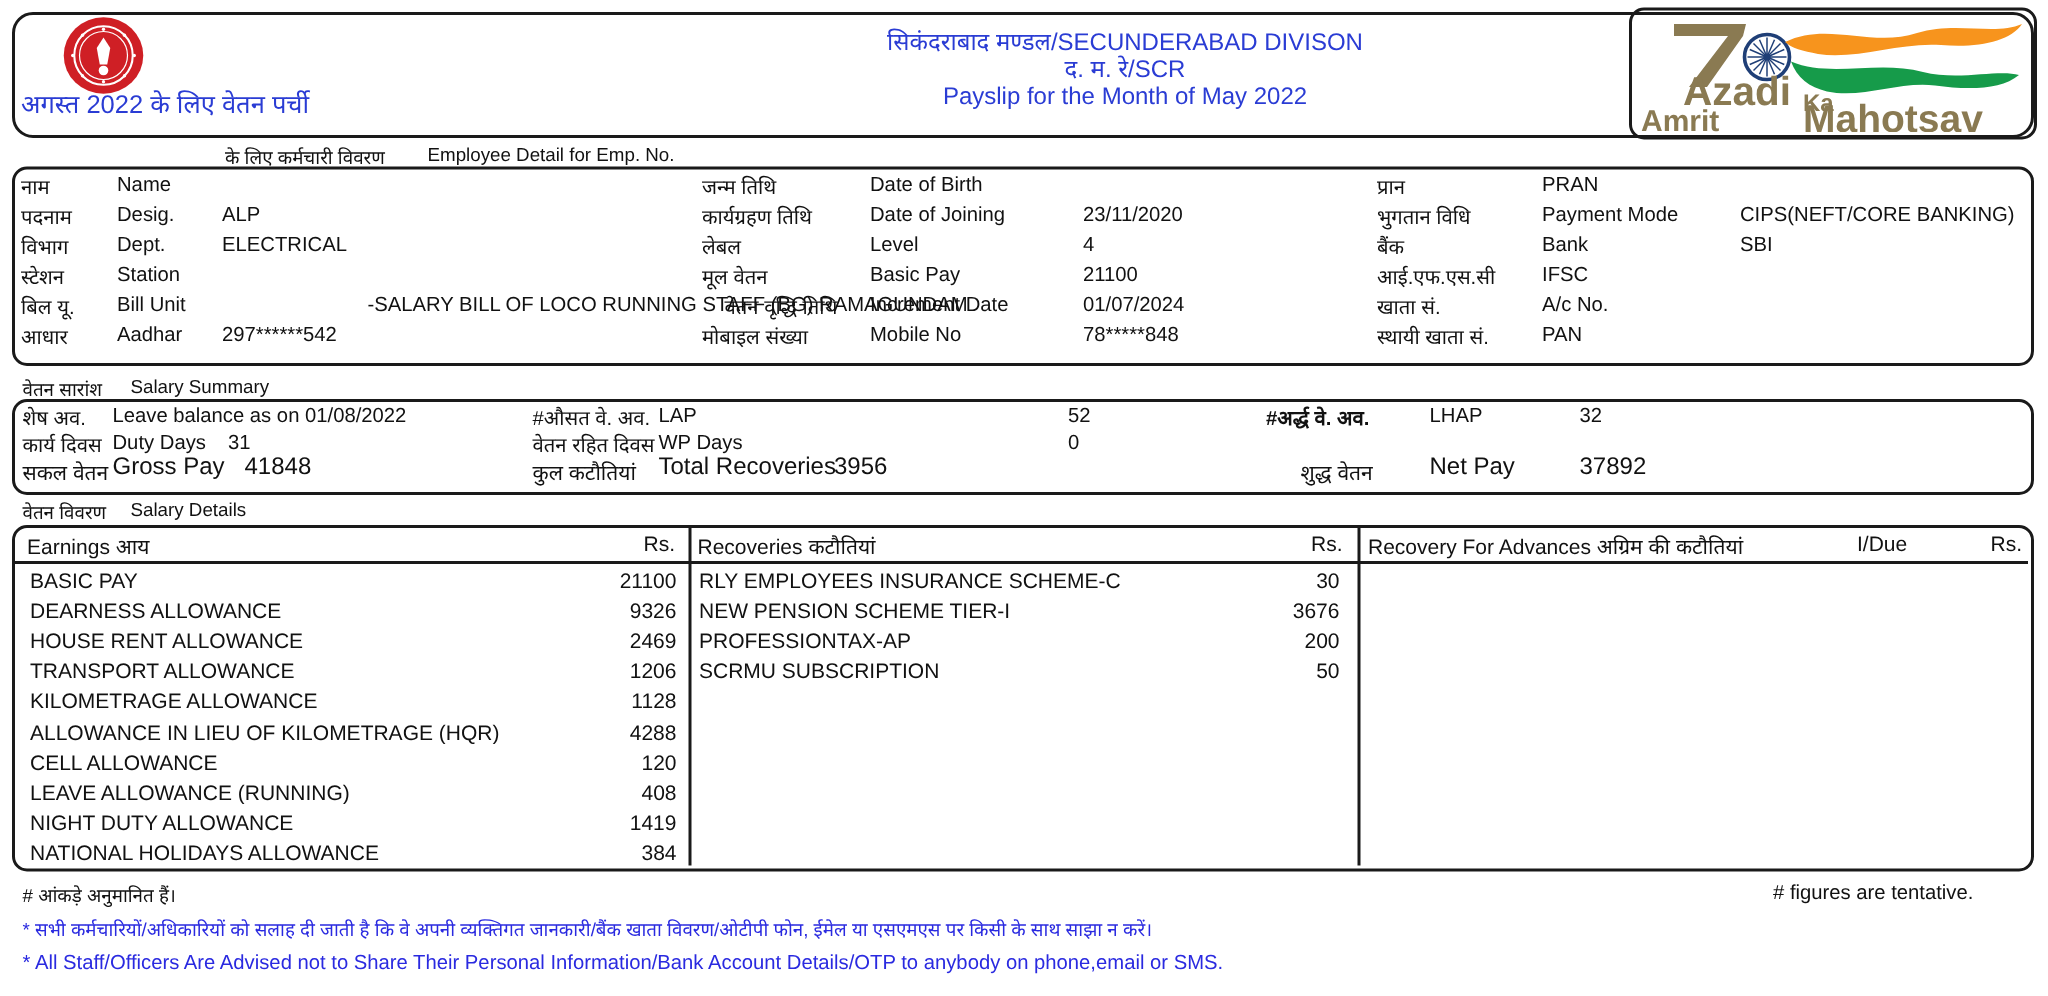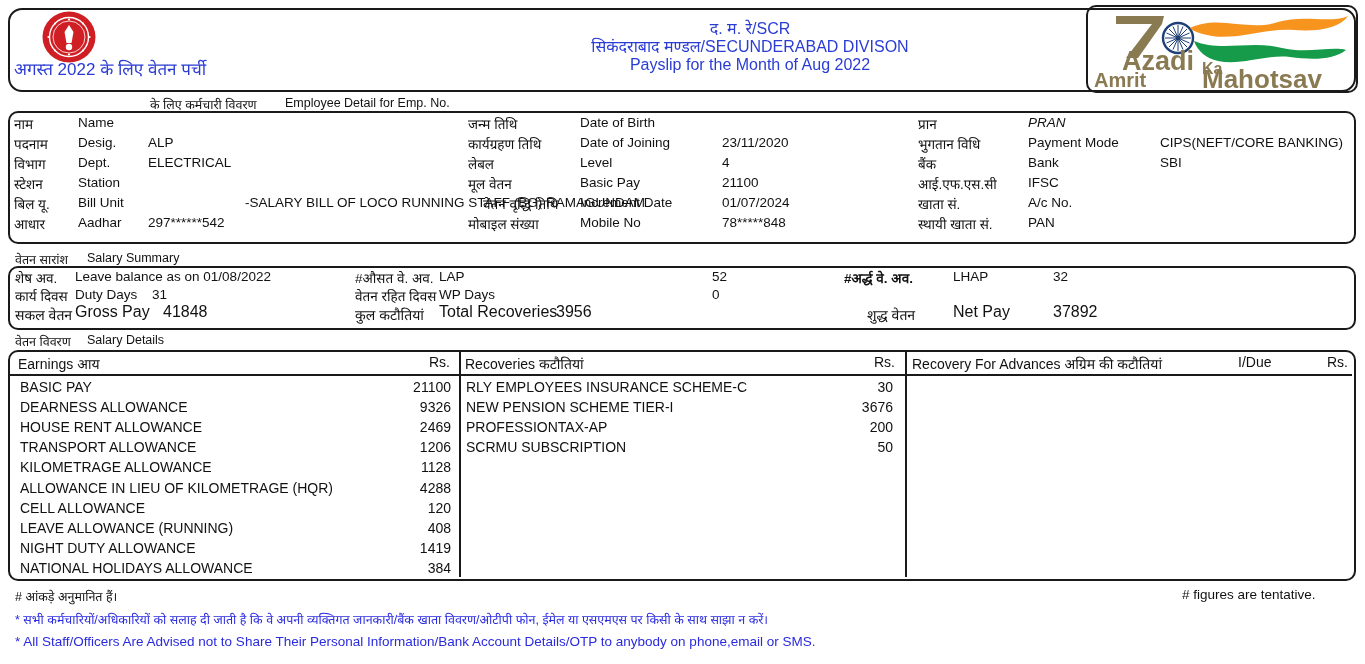--- a/index.html
+++ b/index.html
@@ -43,23 +43,23 @@
         <circle cx="29" cy="43.5" r="1.1"></circle>
         <circle cx="15" cy="39.5" r="1.1"></circle>
       <circle cx="8.5" cy="26" r="1.1"></circle>
         <circle cx="15" cy="12.5" r="1.1"></circle>
     </g>
   </svg>
 
   <div class="ab blue f17" style="left:14px;top:57px;">अगस्त 2022  के लिए वेतन पर्ची</div>
 
   <div class="ab ctr blue f16" style="left:430px;top:20px;width:640px;">
+    <div>सिकंदराबाद मण्डल/SECUNDERABAD DIVISON</div>
     <div>द. म. रे/SCR</div>
-    <div>सिकंदराबाद मण्डल/SECUNDERABAD DIVISON</div>
-    <div>Payslip for the Month of Aug 2022</div>
+    <div>Payslip for the Month of May 2022</div>
   </div>
 
   <div class="box" style="left:1086px;top:5px;width:268px;height:84px;border-radius:10px;"></div>
   <svg class="ab" style="left:1090px;top:8px;" width="262" height="80" viewBox="0 0 262 80">
     <polygon points="26,8 74,8 72,16 48,50 36,50 62,16 26,16" fill="#8a7a52"></polygon>
     <circle cx="88" cy="30" r="15" fill="#ffffff" stroke="#1f3f77" stroke-width="2.4"></circle>
     <g stroke="#1f3f77" stroke-width="1">
       <line x1="88" y1="17" x2="88" y2="43"></line>
         <line x1="75" y1="30" x2="101" y2="30"></line>
       <line x1="79" y1="21" x2="97" y2="39"></line>
@@ -114,21 +114,21 @@
   <span class="ab f13" style="left:580px;top:175px;">Basic Pay</span>
   <span class="ab f13" style="left:722px;top:175px;">21100</span>
   <span class="ab f13" style="left:483px;top:195px;">वेतन वृद्धि तिथि</span>
   <span class="ab f13" style="left:580px;top:195px;">Increment Date</span>
   <span class="ab f13" style="left:722px;top:195px;">01/07/2024</span>
   <span class="ab f13" style="left:468px;top:215px;">मोबाइल संख्या</span>
   <span class="ab f13" style="left:580px;top:215px;">Mobile No</span>
   <span class="ab f13" style="left:722px;top:215px;">78*****848</span>
 
   <span class="ab f13" style="left:918px;top:115px;">प्रान</span>
-  <span class="ab f13" style="left:1028px;top:115px;font-style:italic;">PRAN</span>
+  <span class="ab f13" style="left:1028px;top:115px;">PRAN</span>
   <span class="ab f13" style="left:1160px;top:115px;"></span>
   <span class="ab f13" style="left:918px;top:135px;">भुगतान विधि</span>
   <span class="ab f13" style="left:1028px;top:135px;">Payment Mode</span>
   <span class="ab f13" style="left:1160px;top:135px;">CIPS(NEFT/CORE BANKING)</span>
   <span class="ab f13" style="left:918px;top:155px;">बैंक</span>
   <span class="ab f13" style="left:1028px;top:155px;text-align:center;">Bank</span>
   <span class="ab f13" style="left:1160px;top:155px;">SBI</span>
   <span class="ab f13" style="left:918px;top:175px;">आई.एफ.एस.सी</span>
   <span class="ab f13" style="left:1028px;top:175px;">IFSC</span>
   <span class="ab f13" style="left:918px;top:195px;">खाता सं.</span>

